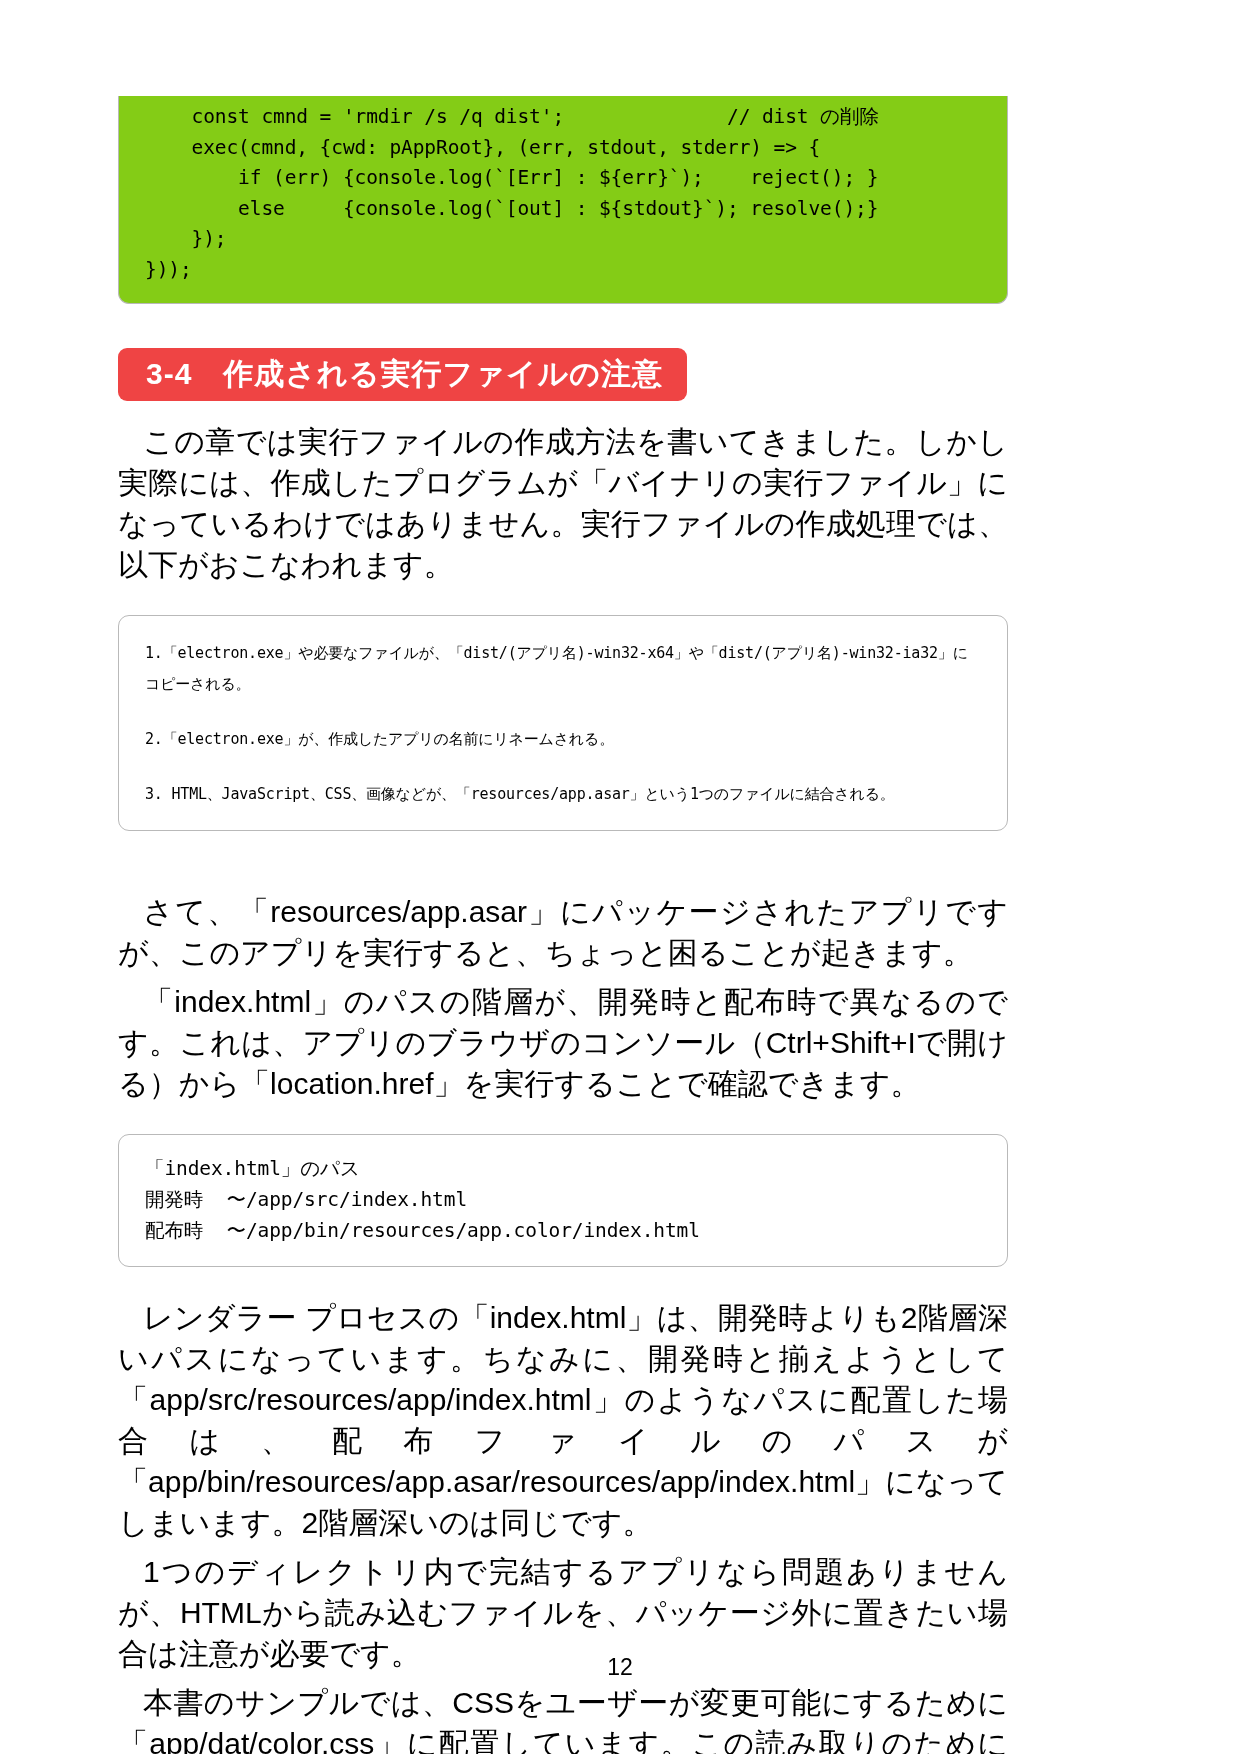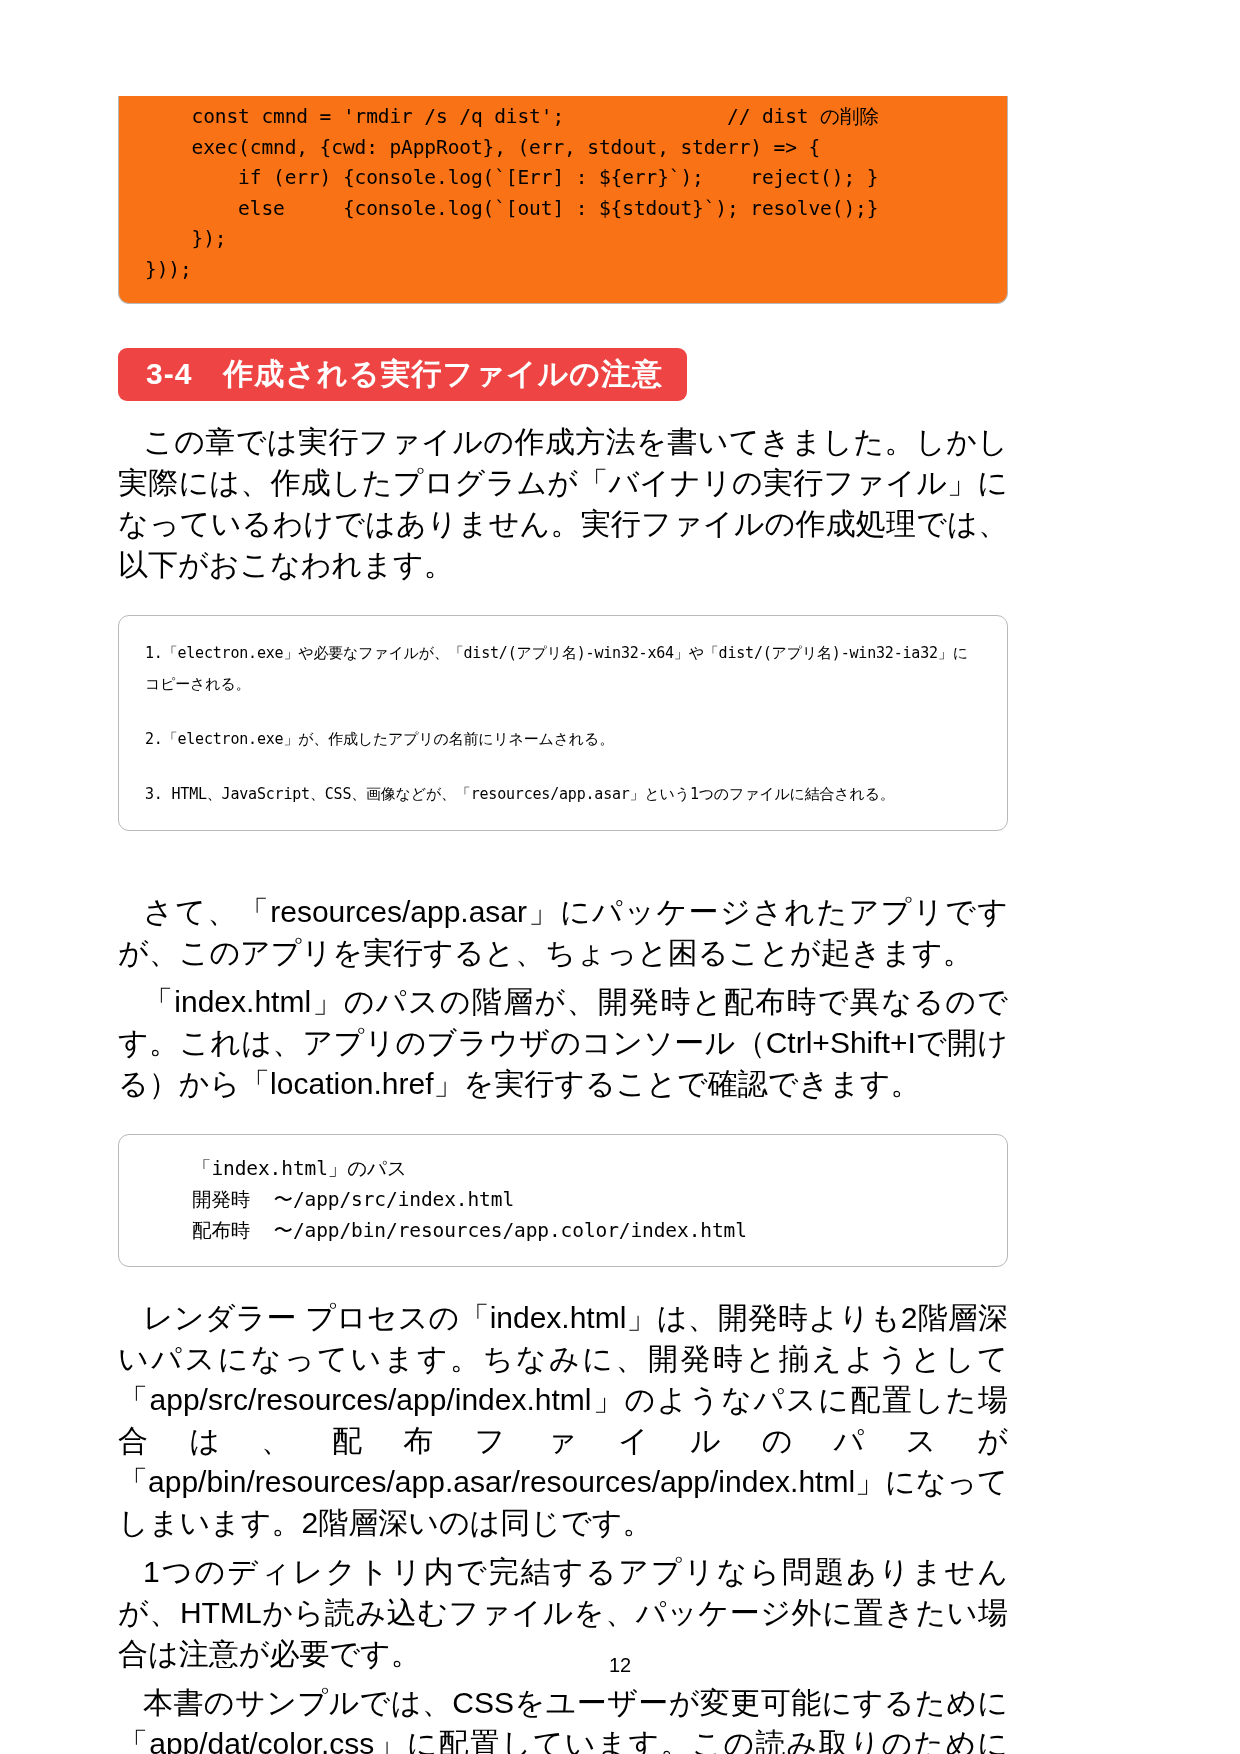--- a/index.html
+++ b/index.html
@@ -29,21 +29,21 @@
     top: 96px;
     width: 890px;
   }
 
   
   .codebox {
     border: 1.5px solid #b9b9b9;
     border-radius: 11px;
     box-sizing: border-box;
     padding: 16px 22px 18px 26px;
-    background: #f97316;
+    background: #84cc16;
     width: 890px;
   }
   .codebox.top-clipped {
     border-top: none;
     border-top-left-radius: 0;
     border-top-right-radius: 0;
     padding-top: 6px;
   }
   .code-line {
     font-family: "DejaVu Sans Mono", "Liberation Mono", monospace;
@@ -106,31 +106,30 @@
     box-sizing: border-box;
     width: 890px;
     padding: 18px 26px 20px 26px;
   }
   .path-line {
     font-family: "DejaVu Sans Mono", "Liberation Mono", monospace;
     font-size: 19.5px;
     line-height: 31px;
     white-space: pre;
     letter-spacing: -0.1px;
-    margin-left: 47px;
   }
 
   
   .page-number {
     position: absolute;
     left: 0;
     top: 1654px;
     width: 1240px;
     text-align: center;
-    font-size: 20px;
+    font-size: 23px;
   }
 </style>
 </head>
 <body>
 
 <div class="page">
   <div class="content">
 
     
     <div class="codebox top-clipped">

